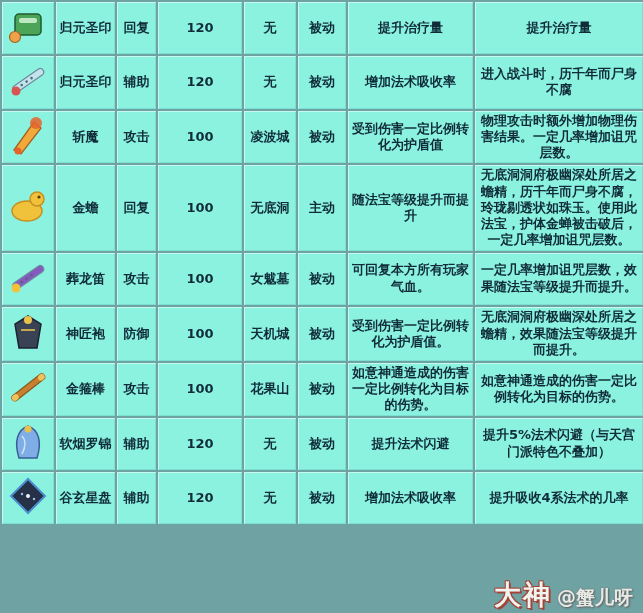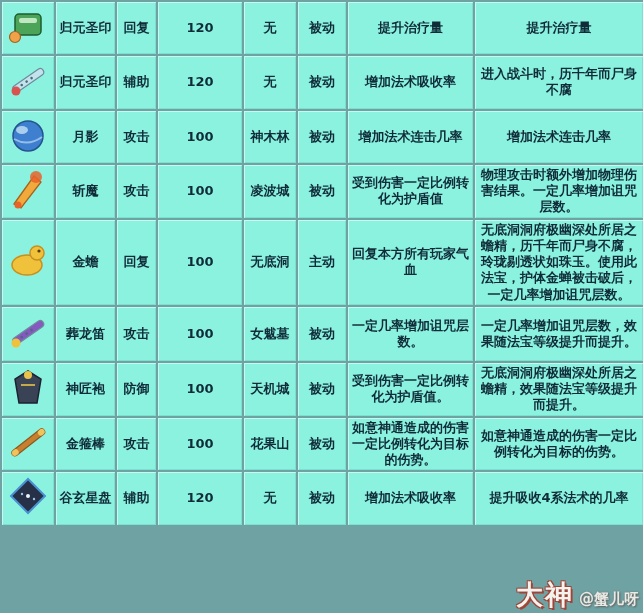--- a/index.html
+++ b/index.html
@@ -32,31 +32,31 @@
   .treasure-table tr:nth-child(5){height:51px}
   .treasure-table tr:nth-child(6){height:56px}
   .treasure-table tr:nth-child(7){height:40px}
   .treasure-table tr:nth-child(8){height:47px}
   .treasure-table tr:nth-child(9){height:47px}
   .treasure-table tr:nth-child(10){height:49px}
   .treasure-table tr:nth-child(11){height:48px}
   .treasure-table tr:nth-child(12){height:46px}
   .treasure-table tr:nth-child(13){height:43px}
   .watermark{
-    position:absolute;right:4px;bottom:0px;
+    position:absolute;right:10px;bottom:0px;
     display:flex;align-items:baseline;gap:5px;
     opacity:.93;pointer-events:none;white-space:nowrap;
   }
   .watermark .logo{
     font-size:27px;font-weight:900;color:#FBFBF4;
     text-shadow:2px 2px 0 #A63C2F,-1px -1px 0 #A63C2F,1px -1px 0 #A63C2F,-1px 1px 0 #A63C2F;
     letter-spacing:2px;
   }
   .watermark .author{
-    font-size:15px;font-weight:700;color:#F2F0EA;
+    font-size:19px;font-weight:700;color:#F2F0EA;
     text-shadow:1px 1px 2px #5a5a5a,0 0 2px #777;
   }
 </style>
 </head>
 <body>
 
 <div class="page">
   <table class="treasure-table">
     <colgroup>
       <col style="width:54px">
@@ -101,36 +101,20 @@
       <td>辅助</td>
       <td>120</td>
       <td>无</td>
       <td>被动</td>
       <td class="effect-cell">增加法术吸收率</td>
       <td class="desc-cell">进入战斗时，历千年而尸身不腐</td>
     </tr>
         <tr>
       <td class="icon-cell">
         <span class="icon"><svg viewBox="0 0 44 44" width="44" height="44">
-                <circle cx="22" cy="23" r="15" fill="#3F7FD0" stroke="#23538F" stroke-width="1.5"></circle>
-                <ellipse cx="16" cy="17" rx="6" ry="4" fill="#CFE8F8" opacity=".75"></ellipse>
-                <path d="M8 26 Q22 34 36 24" stroke="#CFE8F8" stroke-width="2" fill="none" opacity=".6"></path>
-              </svg></span>
-      </td>
-      <td>月影</td>
-      <td>攻击</td>
-      <td>100</td>
-      <td>神木林</td>
-      <td>被动</td>
-      <td class="effect-cell">增加法术连击几率</td>
-      <td class="desc-cell">增加法术连击几率</td>
-    </tr>
-        <tr>
-      <td class="icon-cell">
-        <span class="icon"><svg viewBox="0 0 44 44" width="44" height="44">
                 <path d="M8 37 L28 9 L35 15 L15 41 Z" fill="#F2A93B" stroke="#A3641E" stroke-width="1.3"></path>
                 <circle cx="30" cy="10" r="6" fill="#E8632A" opacity=".85"></circle>
                 <circle cx="12" cy="38" r="3.5" fill="#E8632A"></circle>
               </svg></span>
       </td>
       <td>斩魔</td>
       <td>攻击</td>
       <td>100</td>
       <td>凌波城</td>
       <td>被动</td>
@@ -143,41 +127,41 @@
                 <ellipse cx="21" cy="27" rx="15" ry="10" fill="#F0C23C" stroke="#C8901E" stroke-width="1.5"></ellipse>
                 <circle cx="31" cy="15" r="7" fill="#F0C23C" stroke="#C8901E" stroke-width="1.5"></circle>
                 <circle cx="33" cy="13" r="1.6" fill="#5A3A08"></circle>
               </svg></span>
       </td>
       <td>金蟾</td>
       <td>回复</td>
       <td>100</td>
       <td>无底洞</td>
       <td>主动</td>
-      <td class="effect-cell">回复本方所有玩家气血</td>
+      <td class="effect-cell">随法宝等级提升而提升</td>
       <td class="desc-cell">无底洞洞府极幽深处所居之蟾精，历千年而尸身不腐，玲珑剔透状如珠玉。使用此法宝，护体金蝉被击破后，一定几率增加诅咒层数。</td>
     </tr>
         <tr>
       <td class="icon-cell">
         <span class="icon"><svg viewBox="0 0 44 44" width="44" height="44">
                 <g transform="rotate(-35 22 22)">
                   <rect x="4" y="19" width="36" height="7" rx="3.5" fill="#8658C0" stroke="#6D8B9C" stroke-width="1.2"></rect>
                   <circle cx="14" cy="22.5" r="1.3" fill="#4A6A7A"></circle>
                   <circle cx="20" cy="22.5" r="1.3" fill="#4A6A7A"></circle>
                   <circle cx="26" cy="22.5" r="1.3" fill="#4A6A7A"></circle>
                 </g>
                 <circle cx="10" cy="33" r="4.5" fill="#F0C23C"></circle>
               </svg></span>
       </td>
       <td>葬龙笛</td>
       <td>攻击</td>
       <td>100</td>
       <td>女魃墓</td>
       <td>被动</td>
-      <td class="effect-cell">一定几率增加诅咒层数。</td>
+      <td class="effect-cell">可回复本方所有玩家气血。</td>
       <td class="desc-cell">一定几率增加诅咒层数，效果随法宝等级提升而提升。</td>
     </tr>
         <tr>
       <td class="icon-cell">
         <span class="icon"><svg viewBox="0 0 44 44" width="44" height="44">
                 <path d="M22 6 L35 14 L31 38 L13 38 L9 14 Z" fill="#3A4356" stroke="#1B2230" stroke-width="1.5"></path>
                 <circle cx="22" cy="10" r="4" fill="#E8C24A"></circle>
                 <path d="M15 20 L29 20" stroke="#E8C24A" stroke-width="1.6"></path>
               </svg></span>
       </td>
@@ -199,20 +183,36 @@
                 </g>
               </svg></span>
       </td>
       <td>金箍棒</td>
       <td>攻击</td>
       <td>100</td>
       <td>花果山</td>
       <td>被动</td>
       <td class="effect-cell">如意神通造成的伤害一定比例转化为目标的伤势。</td>
       <td class="desc-cell">如意神通造成的伤害一定比例转化为目标的伤势。</td>
+    </tr>
+        <tr>
+      <td class="icon-cell">
+        <span class="icon"><svg viewBox="0 0 44 44" width="44" height="44">
+                <path d="M22 6 C33 10 36 22 31 38 L13 38 C8 22 11 10 22 6 Z" fill="#7FAEE6" stroke="#3A5F96" stroke-width="1.5"></path>
+                <circle cx="22" cy="9" r="3.5" fill="#E8C24A"></circle>
+                <path d="M16 16 Q22 22 16 34" stroke="#CFE4F8" stroke-width="1.5" fill="none"></path>
+              </svg></span>
+      </td>
+      <td>软烟罗锦</td>
+      <td>辅助</td>
+      <td>120</td>
+      <td>无</td>
+      <td>被动</td>
+      <td class="effect-cell">提升法术闪避</td>
+      <td class="desc-cell">提升5%法术闪避（与天宫门派特色不叠加）</td>
     </tr>
         <tr>
       <td class="icon-cell">
         <span class="icon"><svg viewBox="0 0 44 44" width="44" height="44">
                 <rect x="10" y="10" width="24" height="24" transform="rotate(45 22 22)" fill="#263148" stroke="#4A8FD0" stroke-width="2"></rect>
                 <circle cx="22" cy="22" r="2" fill="#EAF4FF"></circle>
                 <circle cx="16" cy="20" r="1.2" fill="#9FC4E8"></circle>
                 <circle cx="28" cy="25" r="1.2" fill="#9FC4E8"></circle>
               </svg></span>
       </td>

